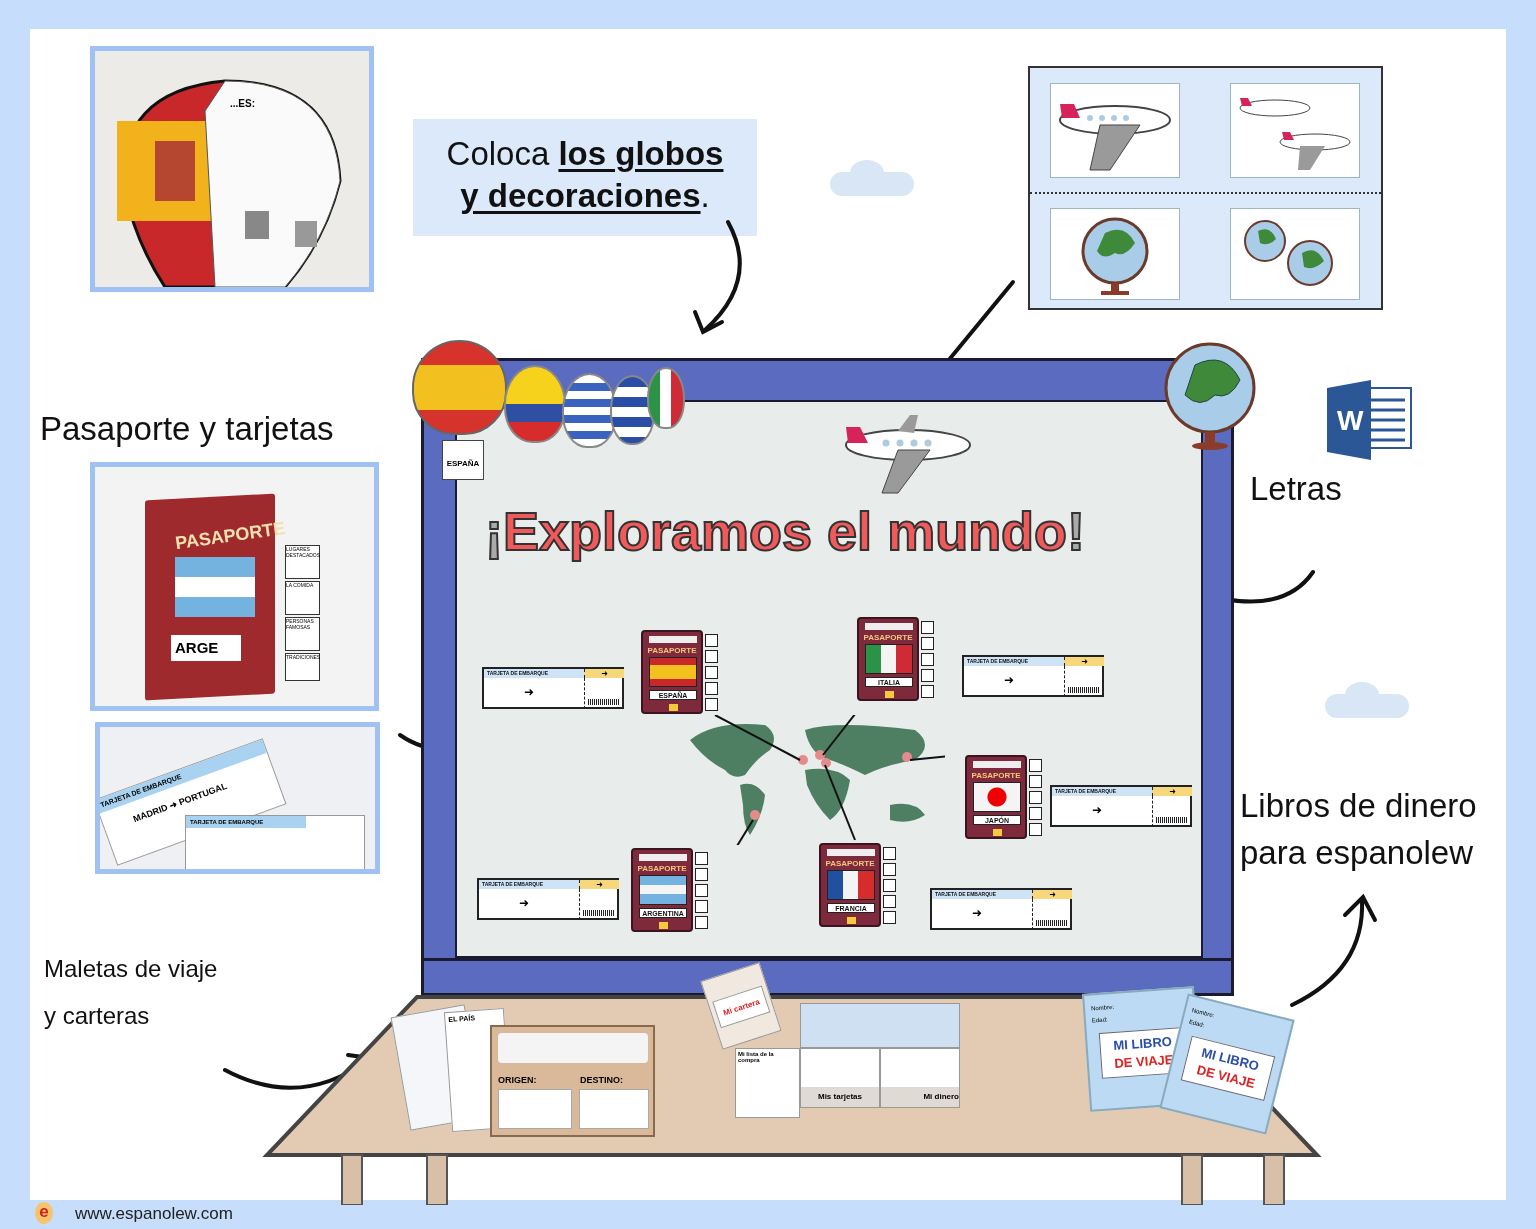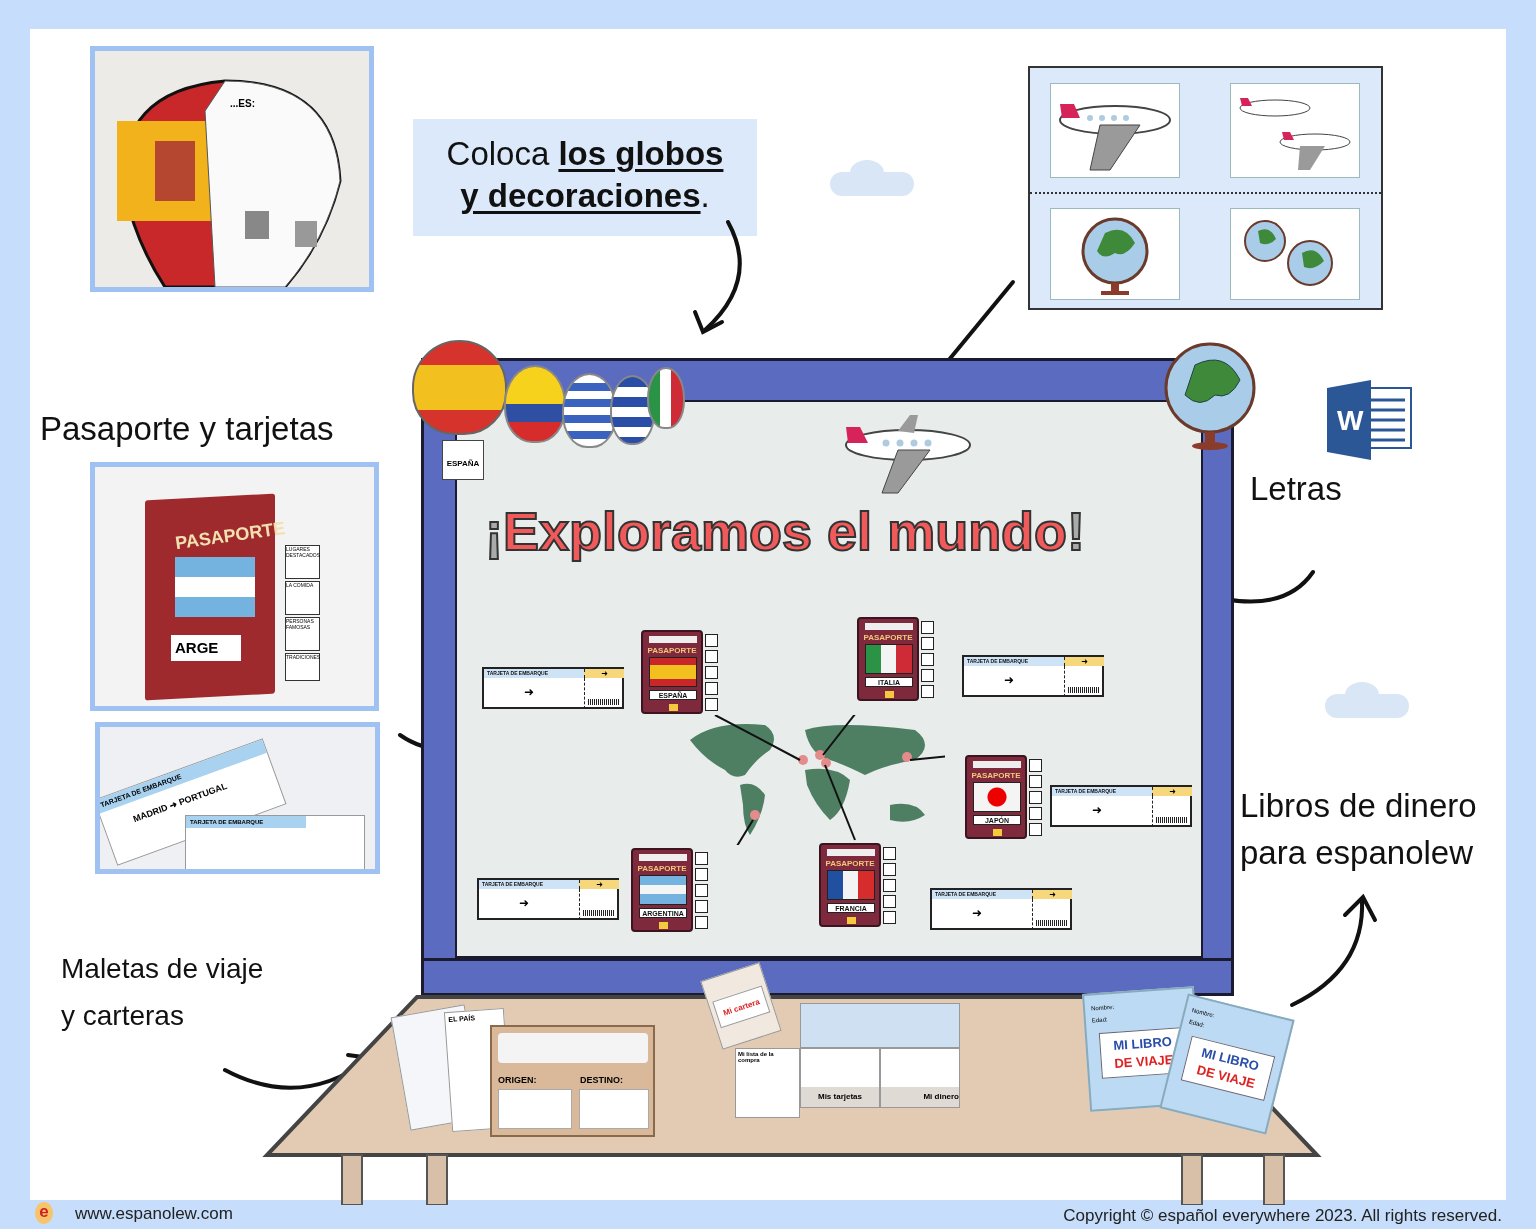--- a/index.html
+++ b/index.html
@@ -113,21 +113,21 @@
 <div class="photo" style="left:95px;top:722px;width:285px;height:152px;background:#eef0f3">
   <div class="abs" style="left:0;top:40px;width:180px;height:70px;background:#fff;border:1px solid #999;transform:rotate(-20deg)">
     <div style="height:14px;background:#a9d2f0;font-size:7px;font-weight:bold;padding-left:4px;line-height:14px">TARJETA DE EMBARQUE</div>
     <div style="font-size:9px;font-weight:bold;padding:12px 0 0 30px"><span>MADRID</span> ➜ <span>PORTUGAL</span></div>
   </div>
   <div class="abs" style="left:85px;top:88px;width:180px;height:55px;background:#fff;border:1px solid #999">
     <div style="height:12px;width:120px;background:#a9d2f0;font-size:6px;font-weight:bold;padding-left:4px;line-height:12px">TARJETA DE EMBARQUE</div>
   </div>
 </div>
 
-<div class="label" style="left:61px;top:945px;width:320px;font-size:28px;line-height:47px">
+<div class="label" style="left:44px;top:945px;width:320px;font-size:24px;line-height:47px">
   <div>Maletas de viaje</div>
   <div>y carteras</div>
 </div>
 
 <svg class="abs" style="left:0;top:0" width="1536" height="1229">
   <g fill="none" stroke="#111" stroke-width="4" stroke-linecap="round">
     <path d="M728 222 Q760 280 705 330"></path>
     <path d="M695 312 L703 332 L722 322"></path>
     <path d="M1013 282 L920 395"></path>
     <path d="M918 375 L918 398 L940 393"></path>
@@ -373,14 +373,13 @@
   <div class="abs" style="left:6px;top:22px;font-size:6px">Edad:</div>
   <div class="abs" style="left:12px;top:38px;width:86px;height:46px;background:#fff;border:1px solid #667;text-align:center;font-size:13px;font-weight:bold;color:#2a4ea8;padding-top:4px;line-height:18px">
     <div>MI LIBRO</div>
     <div style="color:#d22">DE VIAJE</div>
   </div>
 </div>
 
 <div class="footer">
   <span class="abs" style="left:35px;top:2px;width:18px;height:22px;border-radius:50%;background:#f7c46c;color:#c22;font-weight:bold;font-size:17px;text-align:center;line-height:20px">e</span>
   <a class="abs" style="left:75px;top:4px;color:#222;text-decoration:none">www.espanolew.com</a>
-  <span class="abs" style="right:34px;top:6px">Copyright © español everywhere 2023. All rights reserved.</span>
 </div>
 
 </body></html>

